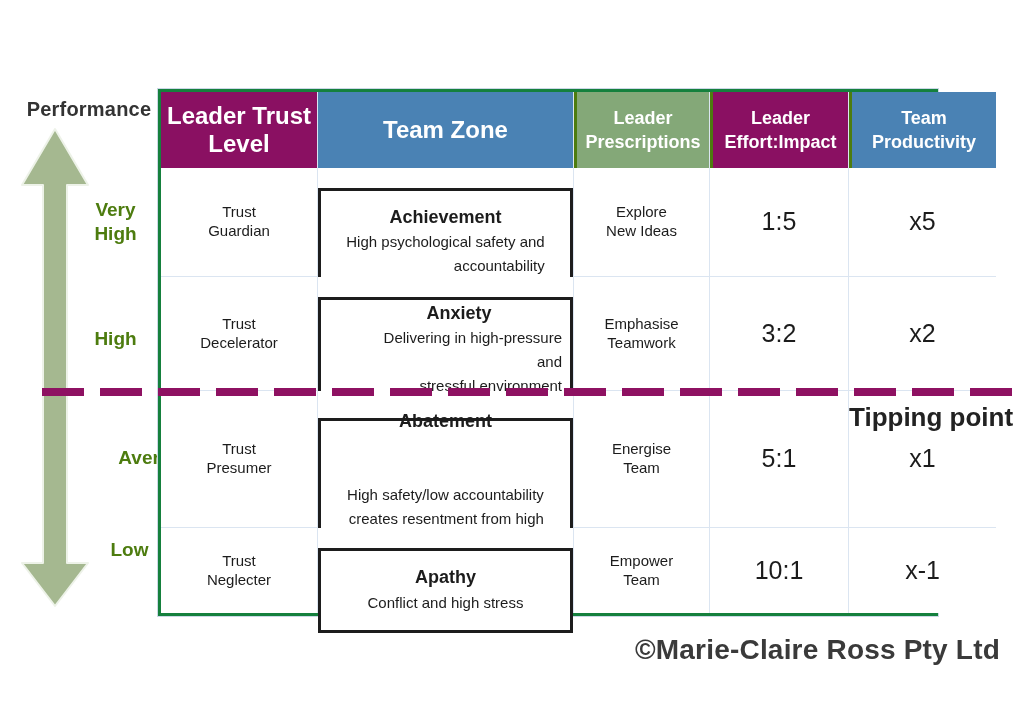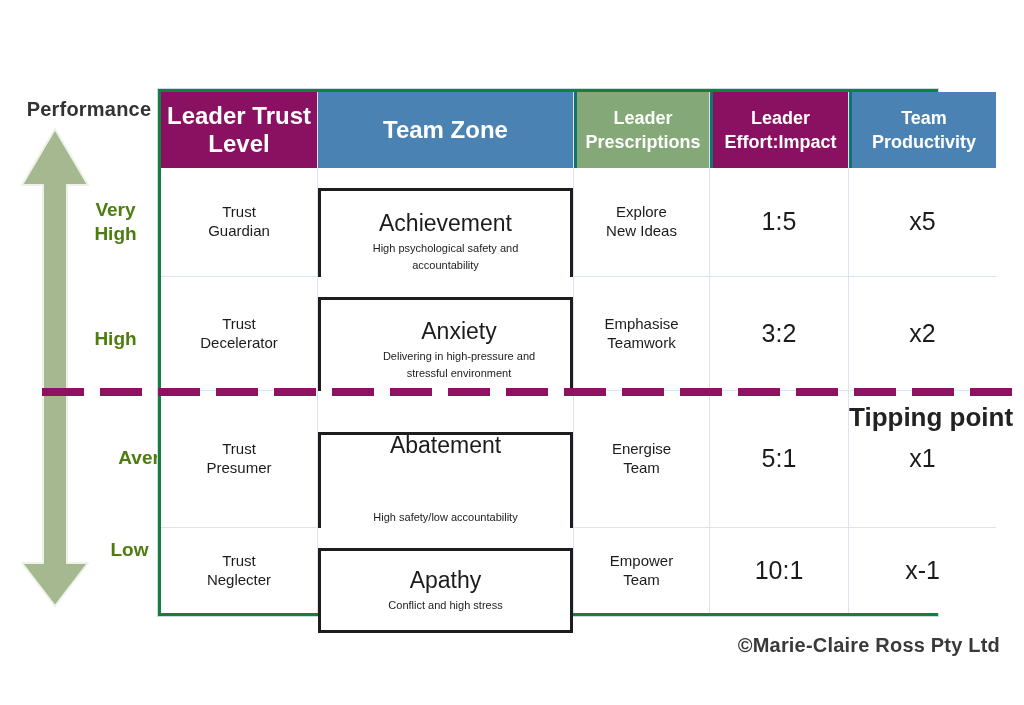--- a/index.html
+++ b/index.html
@@ -80,42 +80,42 @@
   .hdr {
     color: #ffffff;
     font-weight: 700;
     border-bottom: none;
   }
   .hdr-big   { font-size: 24px; line-height: 1.15; }
   .hdr-small { font-size: 18px; line-height: 1.35; }
   .hdr-magenta { background: var(--magenta); }
   .hdr-blue    { background: var(--blue); }
   .hdr-green   { background: var(--green); }
-  .hdr.gap-left { border-left: 3px solid #0f766e; }
+  .hdr.gap-left { border-left: 3px solid #4d7c0f; }
 
   .txt-cell  { font-size: 15px; }
   .num-cell  { font-size: 25px; }
   .prod-cell { position: relative; }
 
   .zone-wrap { display: block; padding: 0; }
   .zone-box {
     height: 100%;
     border: 3px solid #1D1D1D;
     background: #ffffff;
     display: flex;
     flex-direction: column;
     align-items: center;
     justify-content: center;
     text-align: center;
     padding: 2px 8px;
   }
   .zone-box.gap-bottom { height: calc(100% - 7px); padding-left: 35px; }
-  .zone-box.gap-top    { height: calc(100% - 7px); margin-top: 21px; gap: 48px; }
-  .zone-name { font-size: 23px; font-weight: 400; margin-bottom: 2px; }
-  .zone-desc { font-size: 11px; line-height: 1.6; white-space: pre-line; }
+  .zone-box.gap-top    { height: calc(100% - 7px); margin-top: 7px; gap: 48px; }
+  .zone-name { font-size: 18px; font-weight: 700; margin-bottom: 2px; }
+  .zone-desc { font-size: 15px; line-height: 1.6; white-space: pre-line; text-align: right; }
 
   
   .tipping-line {
     position: absolute;
     left: 42px; top: 388px;
     width: 970px; height: 8px;
     background: repeating-linear-gradient(to right,
       var(--dash) 0px, var(--dash) 42px,
       transparent 42px, transparent 58px);
     z-index: 10;
@@ -124,21 +124,21 @@
     position: absolute;
     top: 10px; left: 0; right: 0;
     text-align: center;
     font-size: 26px; font-weight: 700; color: #222222;
     white-space: nowrap;
   }
 
   .copyright {
     position: absolute;
     top: 634px; right: 24px;
-    font-size: 20px; font-weight: 700; color: #3A3A3A;
+    font-size: 28px; font-weight: 700; color: #3A3A3A;
     letter-spacing: 0.2px;
   }
 </style>
 </head>
 <body>
 
 <div class="canvas">
 
   <div class="perf-title">Performance</div>
 

